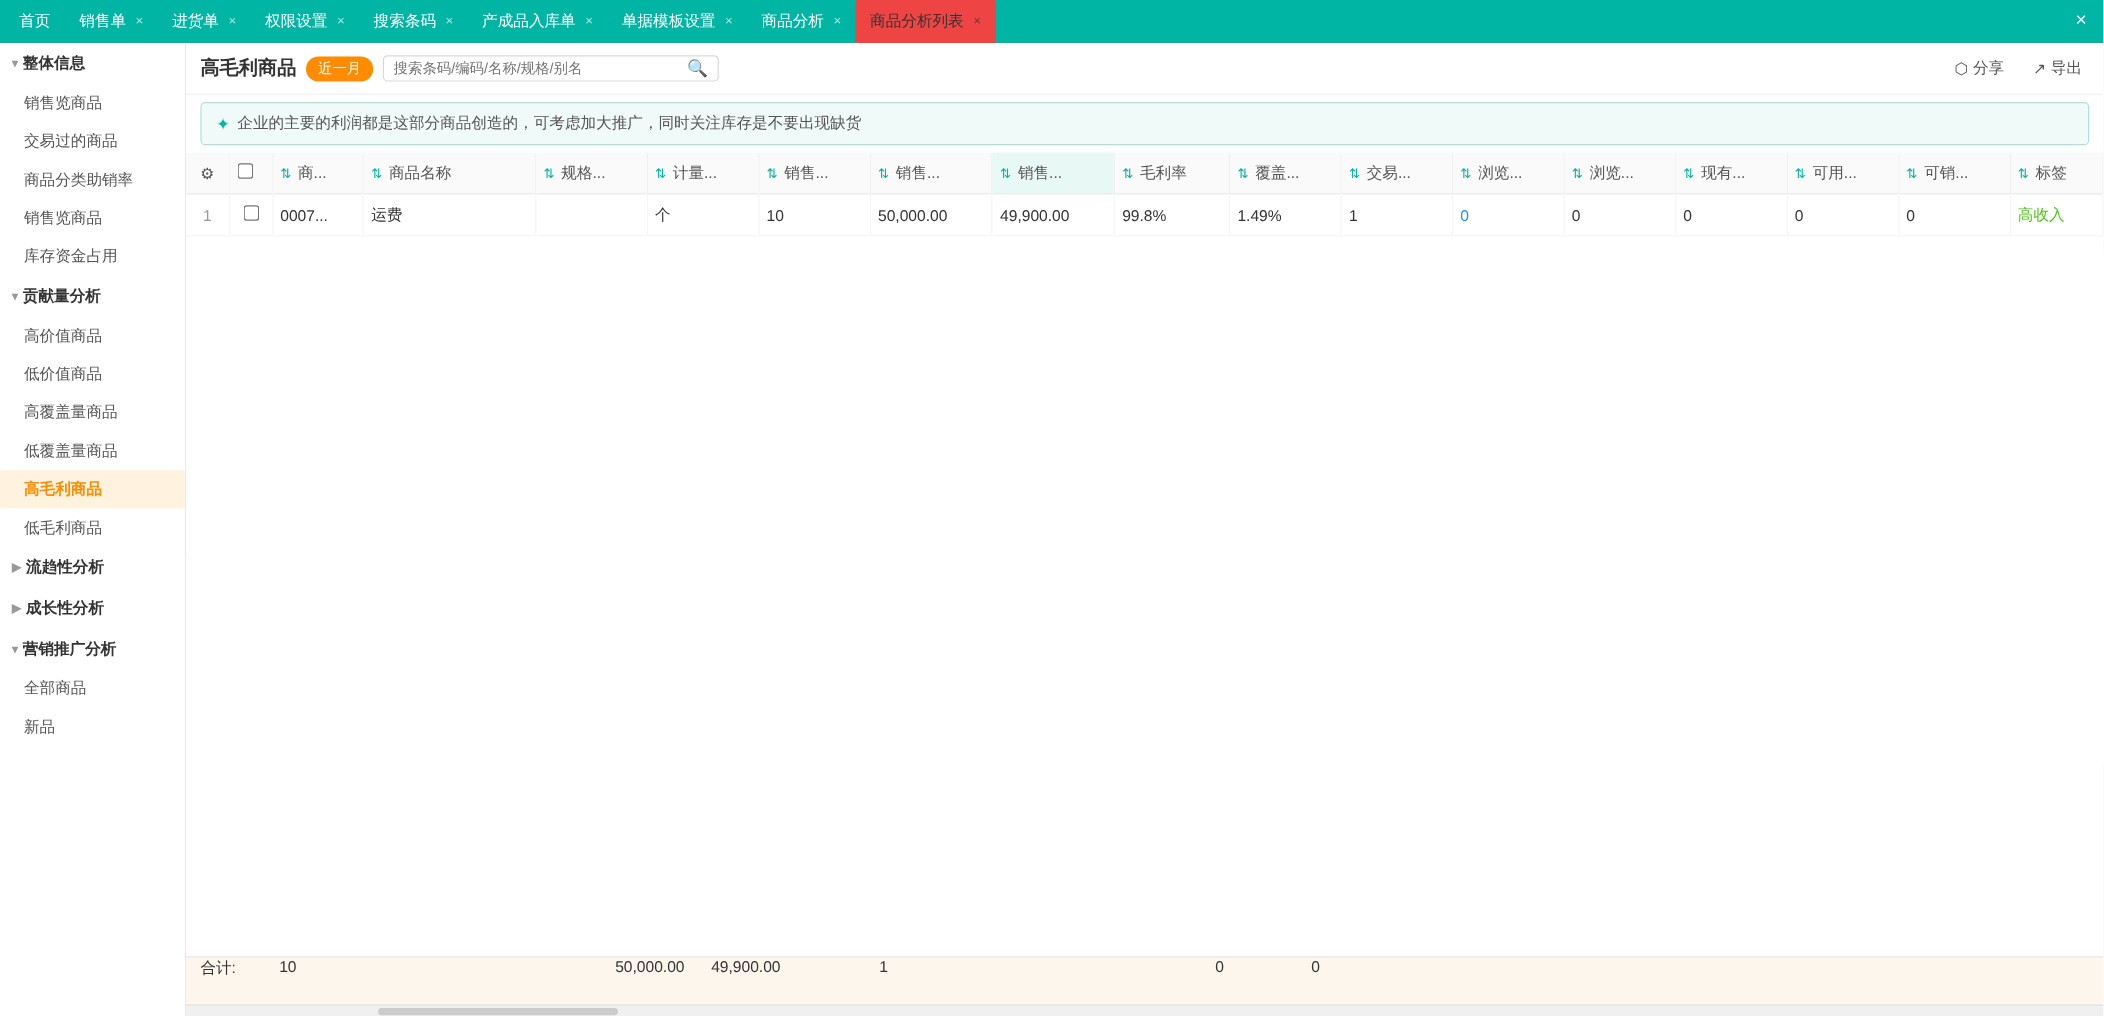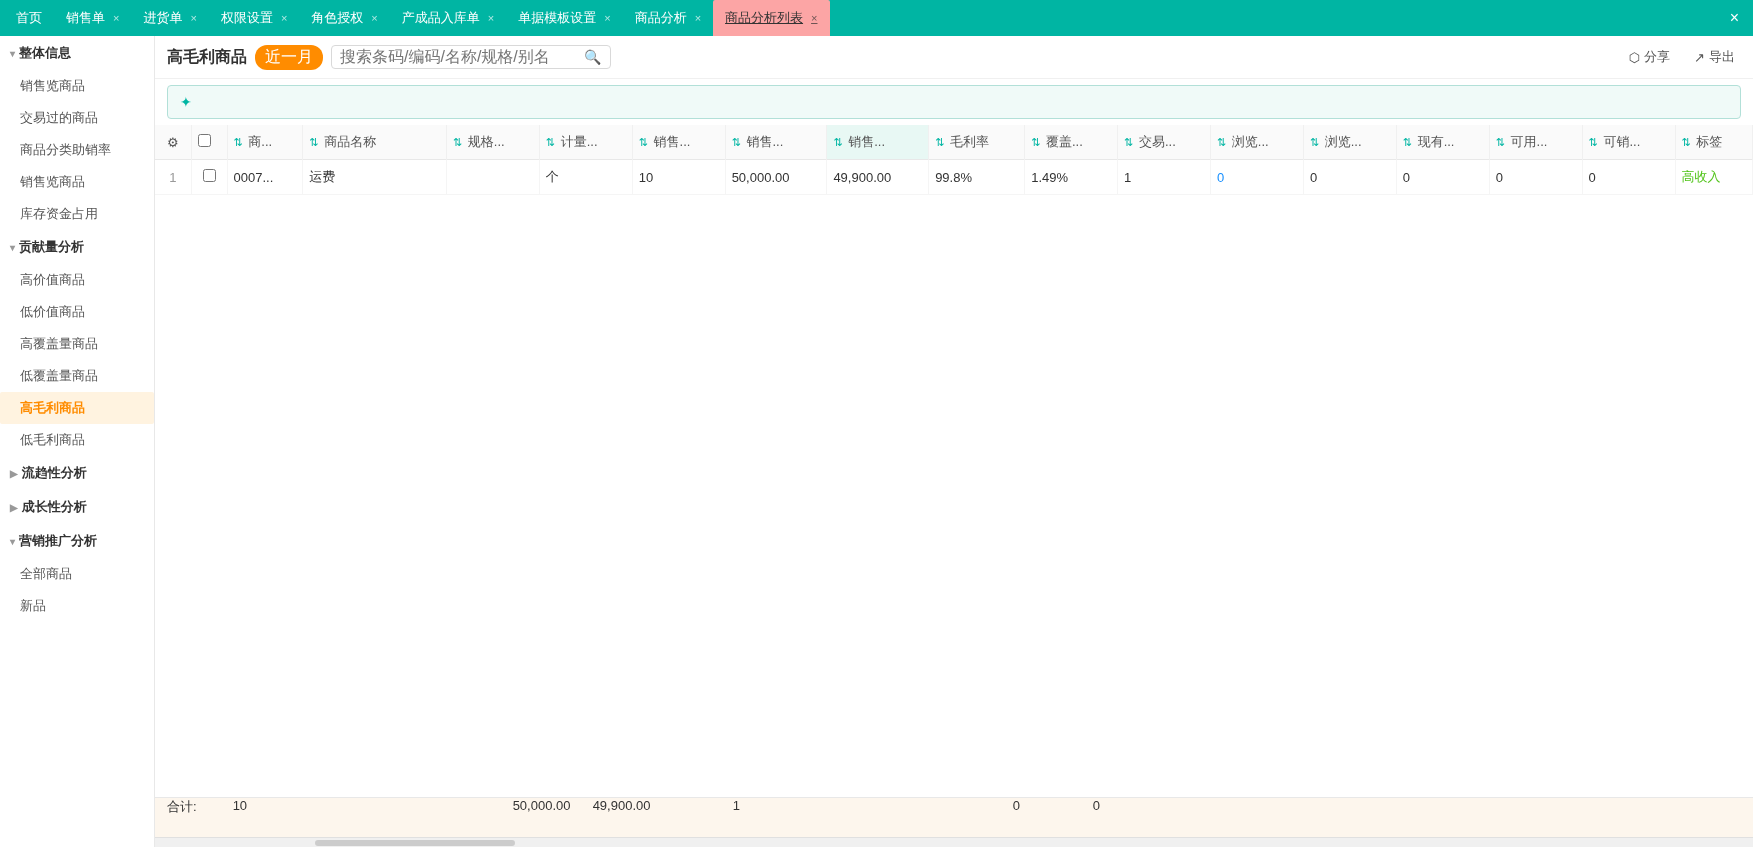--- a/index.html
+++ b/index.html
@@ -18,21 +18,21 @@
       color: #fff;
       padding: 0 12px;
       height: 36px;
       display: flex;
       align-items: center;
       cursor: pointer;
       white-space: nowrap;
       font-size: 13px;
       gap: 4px;
     }
-    .top-nav-item.active { background: #fca5a5; color: #333; border-radius: 2px 2px 0 0; text-decoration: underline; }
+    .top-nav-item.active { background: #ef4444; color: #333; border-radius: 2px 2px 0 0; }
     .top-nav-item .close-icon { font-size: 11px; opacity: 0.7; margin-left: 4px; }
     .top-nav-close { margin-left: auto; color: #fff; padding: 0 10px; cursor: pointer; font-size: 16px; }
 
     
     .main-layout {
       display: flex;
       height: calc(847px - 36px);
       background: #fff;
     }
 
@@ -106,37 +106,37 @@
       font-size: 16px;
       font-weight: bold;
       color: #333;
     }
     .filter-btn {
       background: #ff8c00;
       color: #fff;
       border: none;
       border-radius: 12px;
       padding: 2px 10px;
-      font-size: 16px;
+      font-size: 12px;
       cursor: pointer;
     }
     .search-box {
       display: flex;
       align-items: center;
       border: 1px solid #d9d9d9;
       border-radius: 4px;
       padding: 2px 8px;
       flex: 1;
       max-width: 280px;
       background: #fff;
     }
     .search-box input {
       border: none;
       outline: none;
-      font-size: 16px;
+      font-size: 12px;
       color: #4d7c0f;
       width: 100%;
       background: transparent;
     }
     .search-icon { color: #999; font-size: 14px; cursor: pointer; }
     .header-actions {
       margin-left: auto;
       display: flex;
       align-items: center;
       gap: 12px;
@@ -262,21 +262,21 @@
   </div>
   <div class="top-nav-item">
     <span>进货单</span>
     <span class="close-icon">×</span>
   </div>
   <div class="top-nav-item">
     <span>权限设置</span>
     <span class="close-icon">×</span>
   </div>
   <div class="top-nav-item">
-    <span>角色授权</span>
+    <span>搜索条码</span>
     <span class="close-icon">×</span>
   </div>
   <div class="top-nav-item">
     <span>产成品入库单</span>
     <span class="close-icon">×</span>
   </div>
   <div class="top-nav-item">
     <span>单据模板设置</span>
     <span class="close-icon">×</span>
   </div>
@@ -378,20 +378,21 @@
         </div>
         <div class="action-btn">
           <span>↗</span>
           <span>导出</span>
         </div>
       </div>
     </div>
 
     <div class="info-banner">
       <span class="info-icon">✦</span>
+      <span>企业的主要的利润都是这部分商品创造的，可考虑加大推广，同时关注库存是不要出现缺货</span>
     </div>
 
     <div class="table-container">
       <table>
         <thead>
           <tr>
             <th style="text-align:center;width:36px;">
               <span>⚙</span>
             </th>
             <th style="width:36px;">

